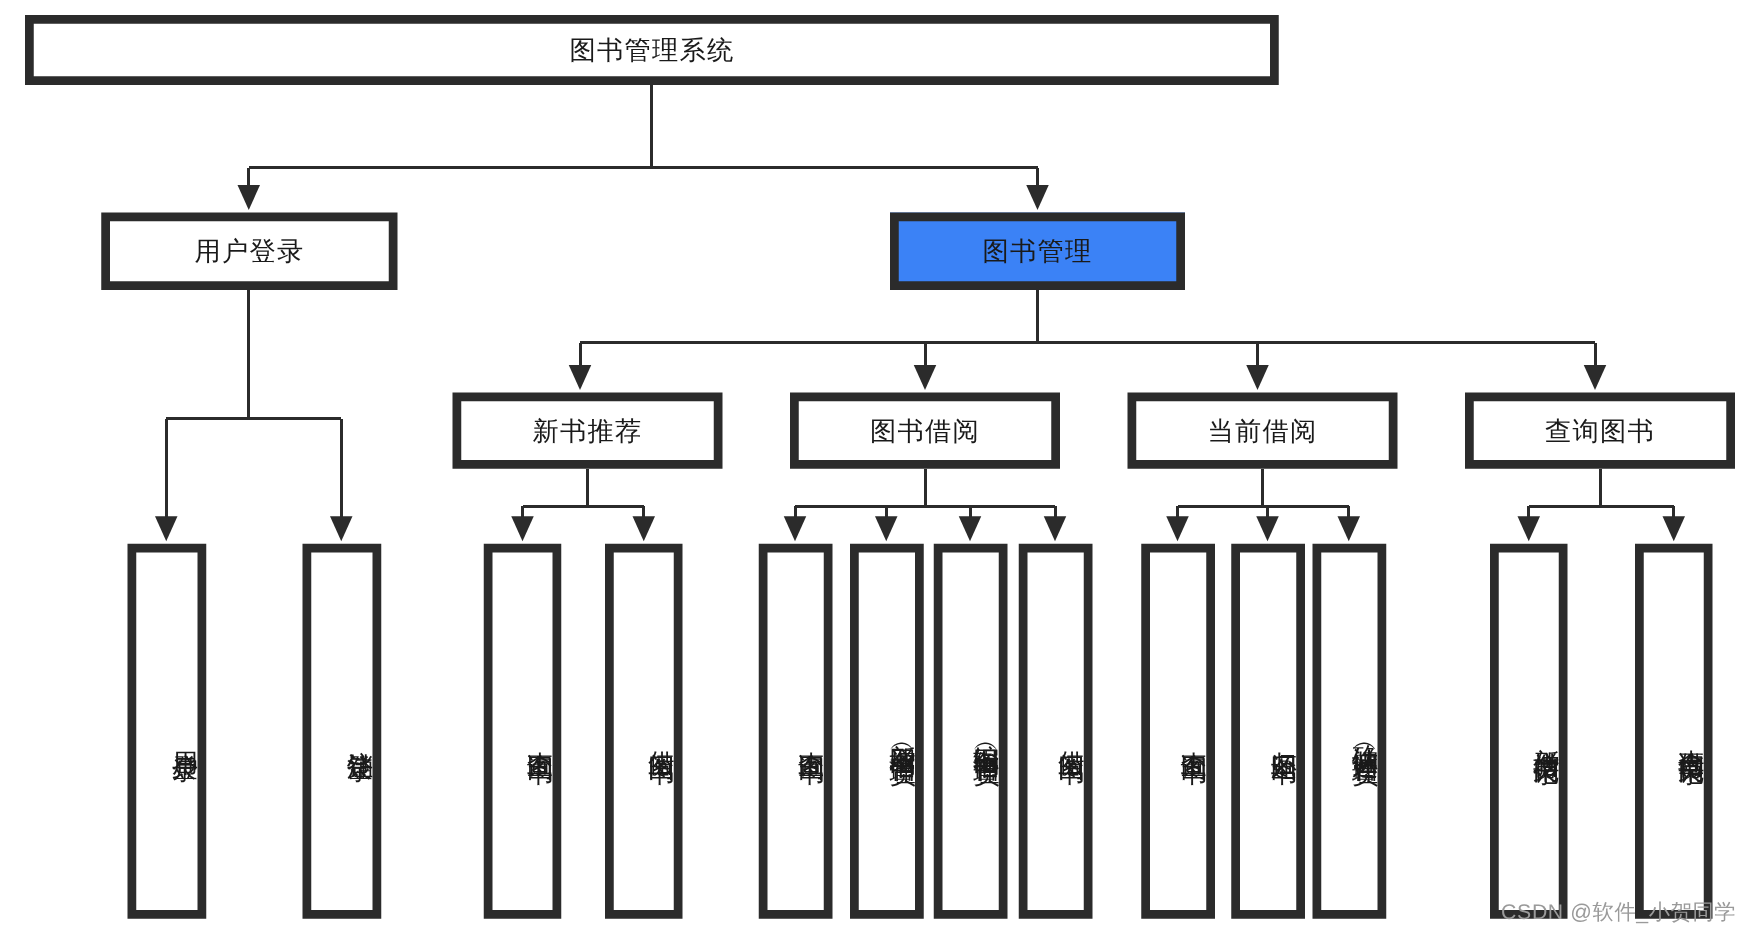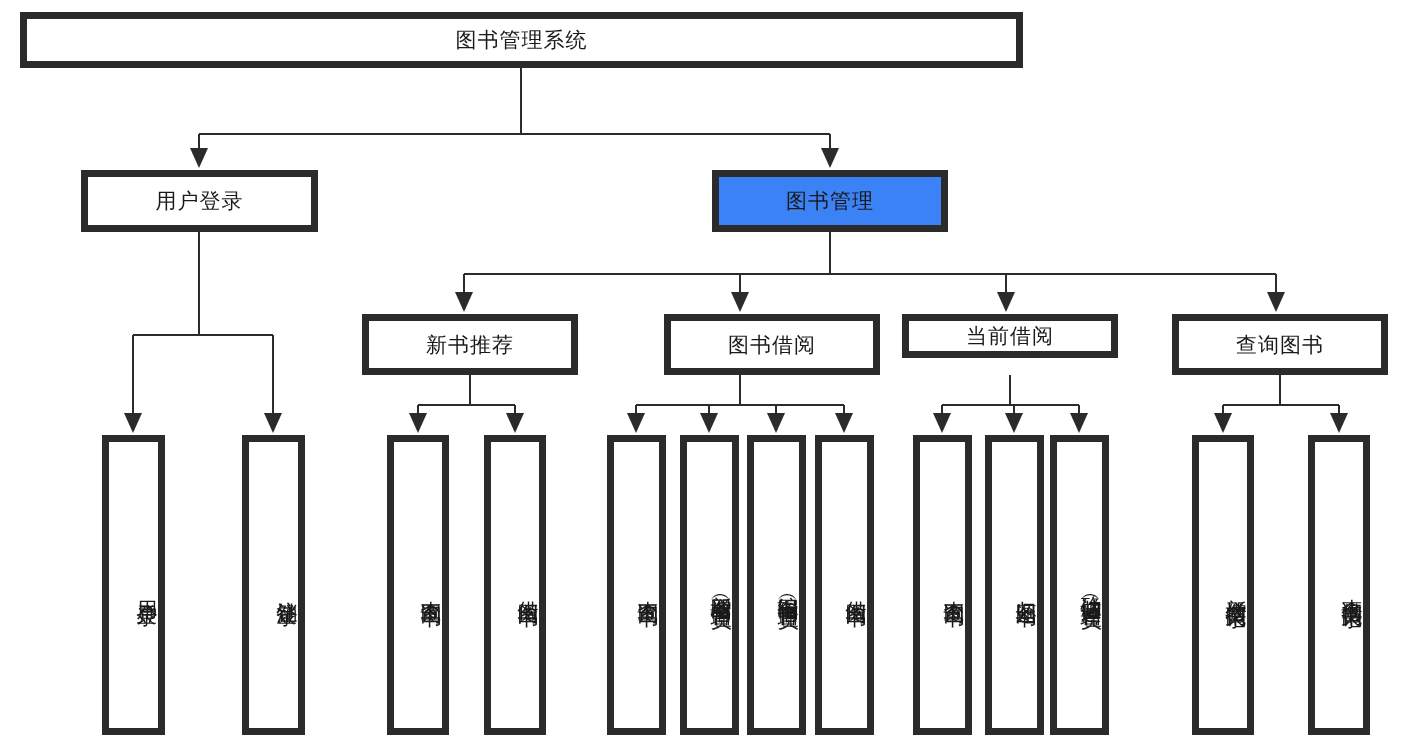--- a/index.html
+++ b/index.html
@@ -129,24 +129,24 @@
       </div>
       <div class="node node-h" style="left: 81px; top: 170px; width: 237px; height: 62px; border-color: rgb(43, 43, 43); background: rgb(255, 255, 255); color: rgb(26, 26, 26);">
         <span>用户登录</span>
       </div>
       <div class="node node-h" style="left: 712px; top: 170px; width: 236px; height: 62px; border-color: rgb(43, 43, 43); background: #3b82f6; color: rgb(26, 26, 26);">
         <span>图书管理</span>
       </div>
       <div class="node node-h" style="left: 362px; top: 314px; width: 216px; height: 61px; border-color: rgb(43, 43, 43); background: rgb(255, 255, 255); color: rgb(26, 26, 26);">
         <span>新书推荐</span>
       </div>
-      <div class="node node-h" style="left: 632px; top: 314px; width: 216px; height: 61px; border-color: rgb(43, 43, 43); background: rgb(255, 255, 255); color: rgb(26, 26, 26); margin-left: 32px;">
+      <div class="node node-h" style="left: 632px; top: 314px; width: 216px; height: 61px; border-color: rgb(43, 43, 43); background: rgb(255, 255, 255); color: rgb(26, 26, 26);">
         <span>图书借阅</span>
       </div>
-      <div class="node node-h" style="left: 902px; top: 314px; width: 216px; height: 44px; border-color: rgb(43, 43, 43); background: rgb(255, 255, 255); color: rgb(26, 26, 26);">
+      <div class="node node-h" style="left: 902px; top: 314px; width: 216px; height: 61px; border-color: rgb(43, 43, 43); background: rgb(255, 255, 255); color: rgb(26, 26, 26);">
         <span>当前借阅</span>
       </div>
       <div class="node node-h" style="left: 1172px; top: 314px; width: 216px; height: 61px; border-color: rgb(43, 43, 43); background: rgb(255, 255, 255); color: rgb(26, 26, 26);">
         <span>查询图书</span>
       </div>
       <div class="node node-v" style="left: 102px; top: 435px; width: 63px; height: 300px; border-color: rgb(43, 43, 43); background: rgb(255, 255, 255); color: rgb(26, 26, 26);">
         <span>用户登录</span>
       </div>
       <div class="node node-v" style="left: 242px; top: 435px; width: 63px; height: 300px; border-color: rgb(43, 43, 43); background: rgb(255, 255, 255); color: rgb(26, 26, 26);">
         <span>注销登录</span>
@@ -179,14 +179,15 @@
         <span>确认归还（管理员）</span>
       </div>
       <div class="node node-v" style="left: 1192px; top: 435px; width: 62px; height: 300px; border-color: rgb(43, 43, 43); background: rgb(255, 255, 255); color: rgb(26, 26, 26);">
         <span>新增借阅记录</span>
       </div>
       <div class="node node-v" style="left: 1308px; top: 435px; width: 62px; height: 300px; border-color: rgb(43, 43, 43); background: rgb(255, 255, 255); color: rgb(26, 26, 26);">
         <span>查询借阅记录</span>
       </div>
     </div>
 
+  <div id="watermark">CSDN @软件_小贺同学</div>
 
 </div>
 
 </body></html>

